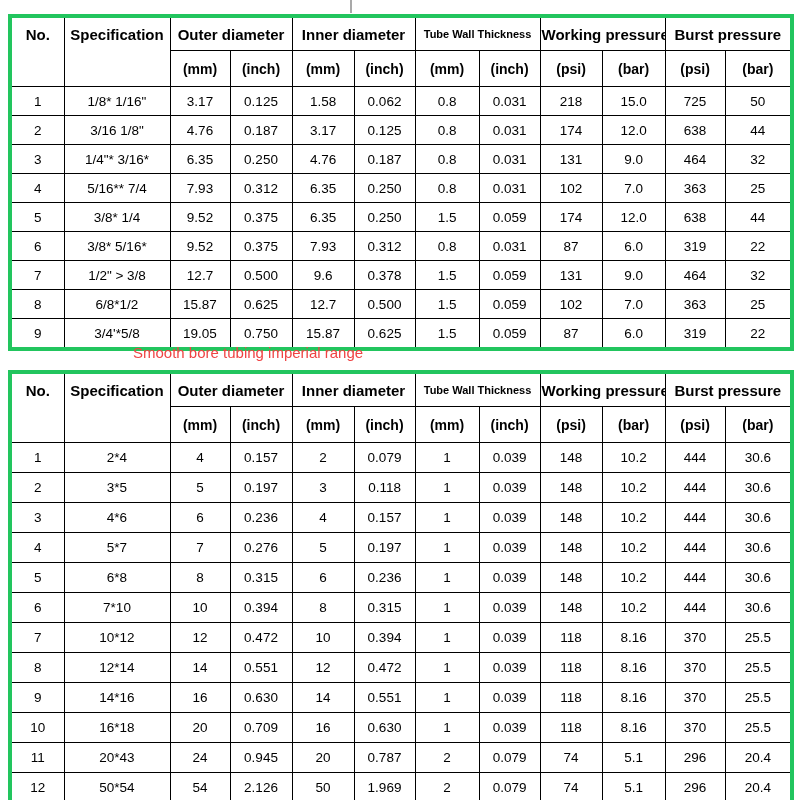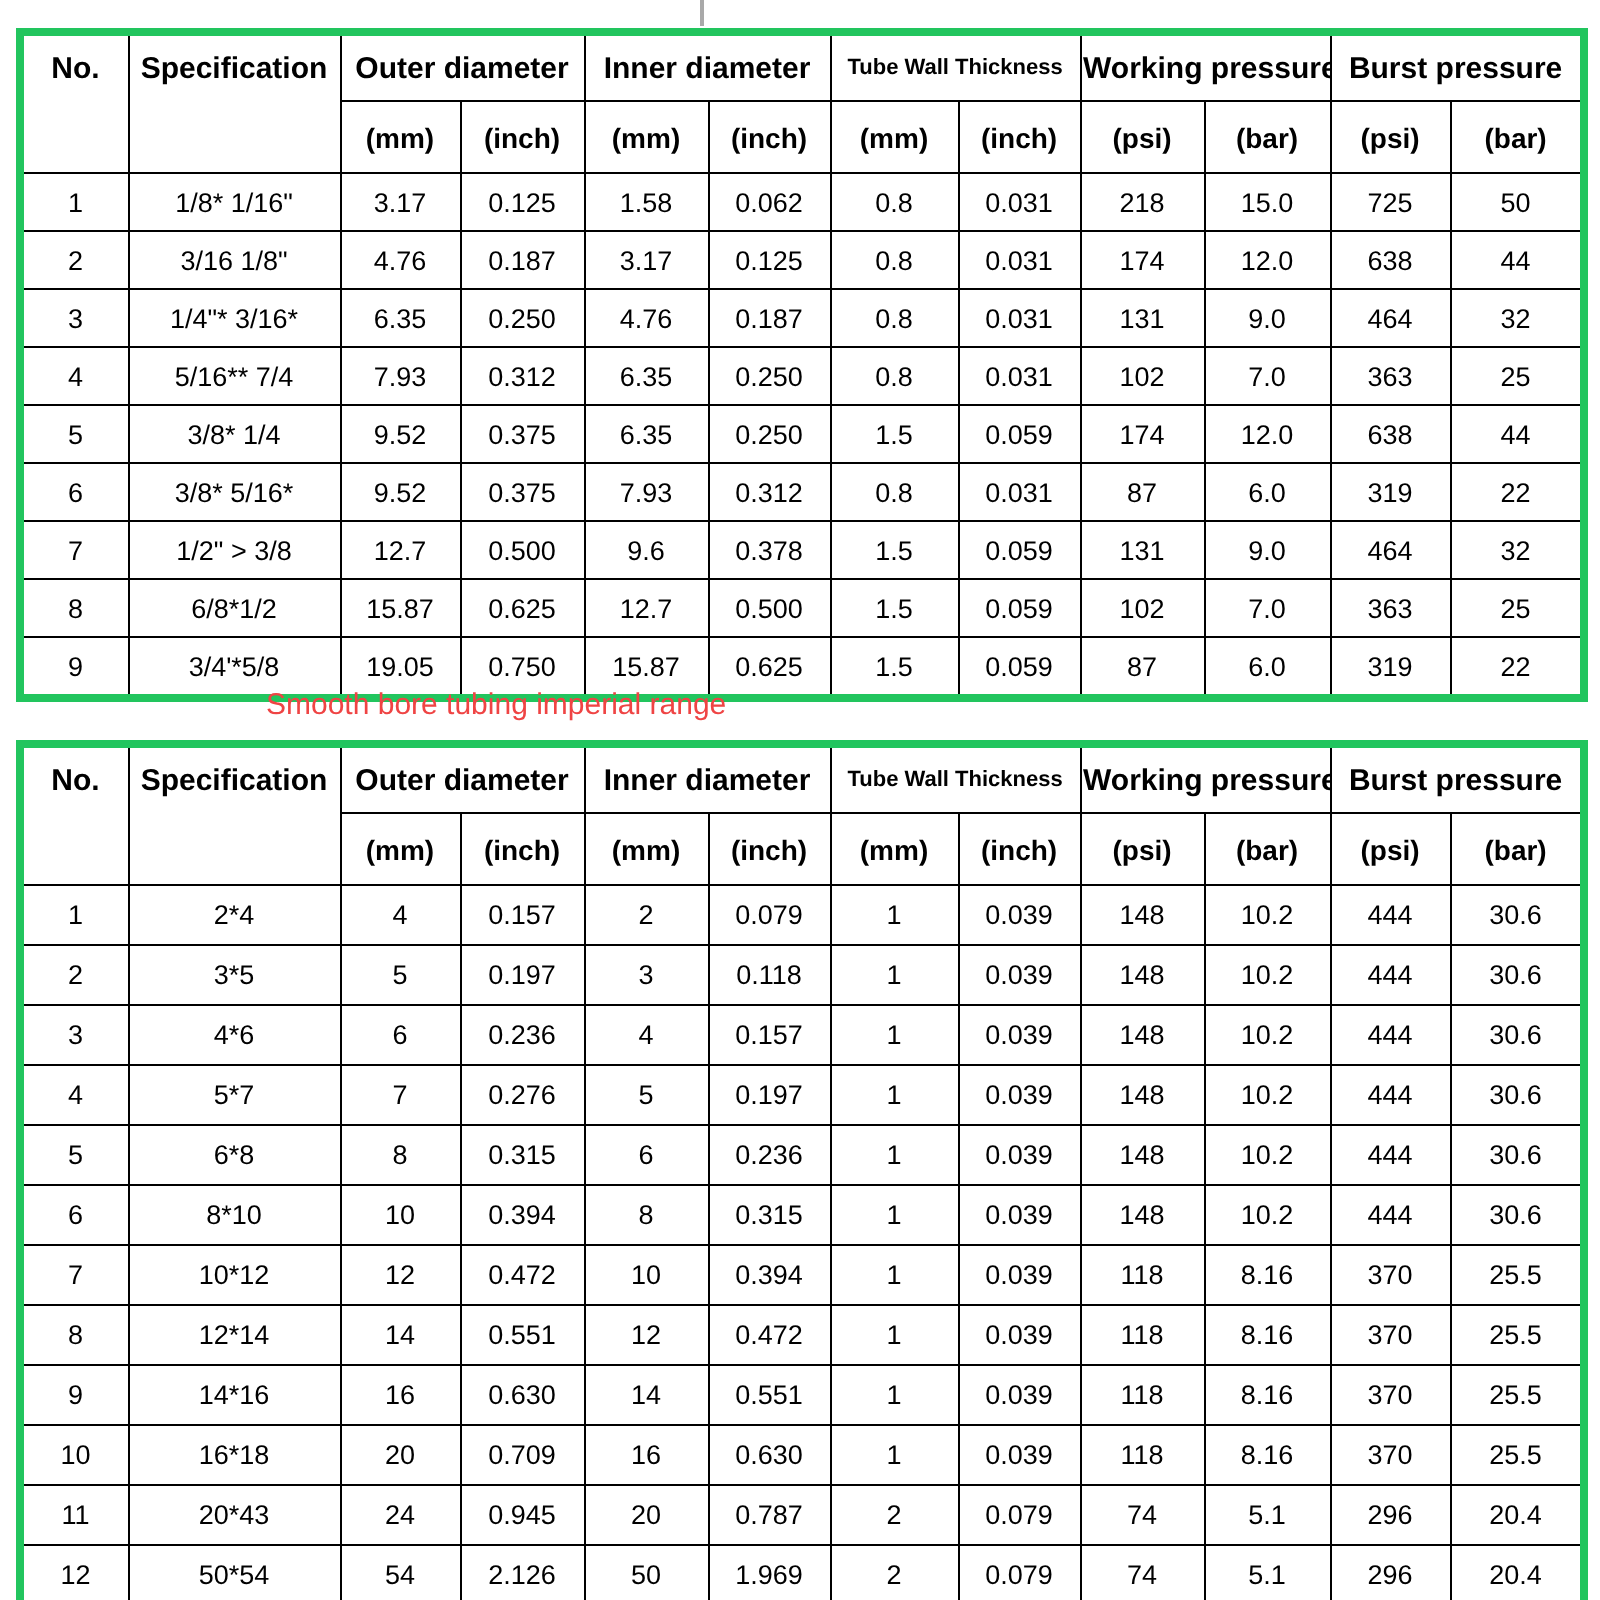--- a/index.html
+++ b/index.html
@@ -343,21 +343,21 @@
           <td>0.236</td>
           <td>1</td>
           <td>0.039</td>
           <td>148</td>
           <td>10.2</td>
           <td>444</td>
           <td>30.6</td>
         </tr>
         <tr>
           <td>6</td>
-          <td>8*10</td>
+          <td>7*10</td>
           <td>10</td>
           <td>0.394</td>
           <td>8</td>
           <td>0.315</td>
           <td>1</td>
           <td>0.039</td>
           <td>148</td>
           <td>10.2</td>
           <td>444</td>
           <td>30.6</td>

